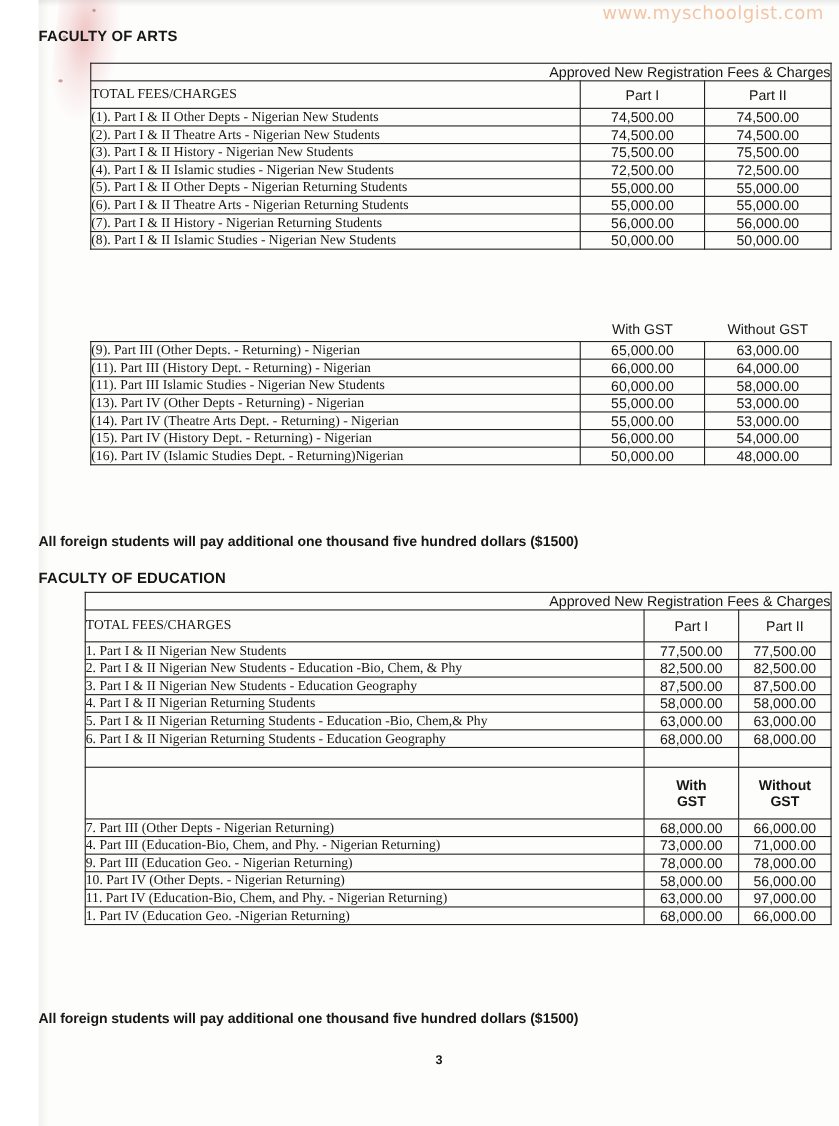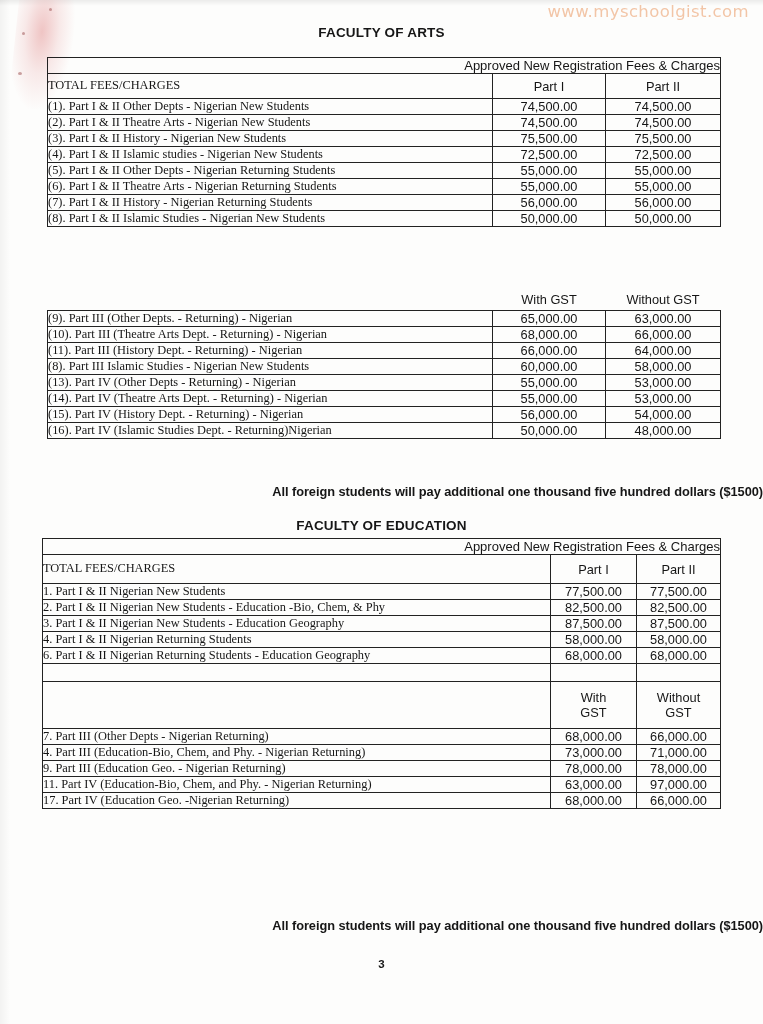--- a/index.html
+++ b/index.html
@@ -16,20 +16,21 @@
     font-family: "Liberation Sans", sans-serif;
     color: #161616;
     -webkit-font-smoothing: antialiased;
   }
 
   
   .page {
     position: absolute;
     inset: 0;
     background: #fdfdfc;
+    margin-left: 35px;
   }
   .scan-stain {
     position: absolute;
     left: 14px;
     top: -10px;
     width: 58px;
     height: 120px;
     background: radial-gradient(ellipse at 45% 35%, rgba(228,150,150,0.55) 0%, rgba(236,186,186,0.30) 38%, rgba(255,255,255,0) 72%);
     transform: rotate(6deg);
     pointer-events: none;
@@ -65,21 +66,20 @@
     color: rgba(233,152,96,0.55);
     font-family: "DejaVu Sans", sans-serif;
     white-space: nowrap;
     user-select: none;
   }
 
   .faculty-title {
     position: absolute;
     left: 0;
     width: 100%;
-    text-align: center;
     font-size: 13.5px;
     font-weight: bold;
     letter-spacing: 0.2px;
   }
   #faculty-arts-title { top: 25px; }
   #faculty-edu-title  { top: 518px; }
 
   .fees-table {
     position: absolute;
     border-collapse: collapse;
@@ -119,29 +119,29 @@
     font-weight: bold;
     font-size: 13px;
     padding: 3px 2px;
   }
   .blank-cell { border: 1px solid #222; }
   .no-border { border: none !important; }
 
   .gst-stack {
     display: block;
     line-height: 1.18;
-    font-weight: normal;
+    font-weight: bold;
     text-align: center;
   }
 
   .footnote {
     position: absolute;
     left: 0;
     width: 100%;
-    text-align: right;
+    text-align: left;
     font-size: 12.8px;
     font-weight: bold;
     letter-spacing: -0.05px;
   }
   #arts-footnote { top: 484px; }
   #edu-footnote  { top: 918px; }
 
   .page-number {
     position: absolute;
     left: 0;
@@ -244,31 +244,26 @@
         <td class="hdr no-border">With GST</td>
         <td class="hdr no-border">Without GST</td>
       </tr>
 
       <tr>
         <td class="lbl">(9). Part  III (Other Depts. - Returning) - Nigerian</td>
         <td class="num">65,000.00</td>
         <td class="num">63,000.00</td>
       </tr>
       <tr>
-        <td class="lbl">(10). Part III (Theatre Arts Dept. - Returning) - Nigerian</td>
-        <td class="num">68,000.00</td>
-        <td class="num">66,000.00</td>
-      </tr>
-      <tr>
         <td class="lbl">(11). Part  III (History Dept. - Returning) - Nigerian</td>
         <td class="num">66,000.00</td>
         <td class="num">64,000.00</td>
       </tr>
       <tr>
-        <td class="lbl">(8). Part III Islamic Studies - Nigerian New Students</td>
+        <td class="lbl">(11). Part III Islamic Studies - Nigerian New Students</td>
         <td class="num">60,000.00</td>
         <td class="num">58,000.00</td>
       </tr>
       <tr>
         <td class="lbl">(13). Part IV (Other Depts - Returning) - Nigerian</td>
         <td class="num">55,000.00</td>
         <td class="num">53,000.00</td>
       </tr>
       <tr>
         <td class="lbl">(14). Part IV (Theatre Arts Dept. - Returning) - Nigerian</td>
@@ -320,20 +315,25 @@
       </tr>
       <tr>
         <td class="lbl">3. Part I &amp; II Nigerian New Students - Education Geography</td>
         <td class="num">87,500.00</td>
         <td class="num">87,500.00</td>
       </tr>
       <tr>
         <td class="lbl">4. Part I &amp; II Nigerian Returning Students</td>
         <td class="num">58,000.00</td>
         <td class="num">58,000.00</td>
+      </tr>
+      <tr>
+        <td class="lbl">5. Part I &amp; II Nigerian  Returning Students - Education -Bio, Chem,&amp; Phy</td>
+        <td class="num">63,000.00</td>
+        <td class="num">63,000.00</td>
       </tr>
       <tr>
         <td class="lbl">6. Part I &amp; II Nigerian  Returning Students - Education Geography</td>
         <td class="num">68,000.00</td>
         <td class="num">68,000.00</td>
       </tr>
 
       <tr>
         <td class="blank-cell" style="height:17px"></td>
         <td class="blank-cell"></td>
@@ -361,26 +361,31 @@
         <td class="lbl">4. Part III (Education-Bio, Chem, and Phy. - Nigerian Returning)</td>
         <td class="num">73,000.00</td>
         <td class="num">71,000.00</td>
       </tr>
       <tr>
         <td class="lbl">9. Part  III (Education Geo. - Nigerian Returning)</td>
         <td class="num">78,000.00</td>
         <td class="num">78,000.00</td>
       </tr>
       <tr>
+        <td class="lbl">10. Part IV  (Other Depts. - Nigerian Returning)</td>
+        <td class="num">58,000.00</td>
+        <td class="num">56,000.00</td>
+      </tr>
+      <tr>
         <td class="lbl">11. Part IV (Education-Bio, Chem, and Phy. - Nigerian Returning)</td>
         <td class="num">63,000.00</td>
         <td class="num">97,000.00</td>
       </tr>
       <tr>
-        <td class="lbl">17. Part IV (Education Geo. -Nigerian  Returning)</td>
+        <td class="lbl">1. Part IV (Education Geo. -Nigerian  Returning)</td>
         <td class="num">68,000.00</td>
         <td class="num">66,000.00</td>
       </tr>
     </tbody>
   </table>
 
   <div class="footnote" id="edu-footnote">All foreign students will pay additional one thousand five hundred dollars ($1500)</div>
 
   <div class="page-number">3</div>
 

